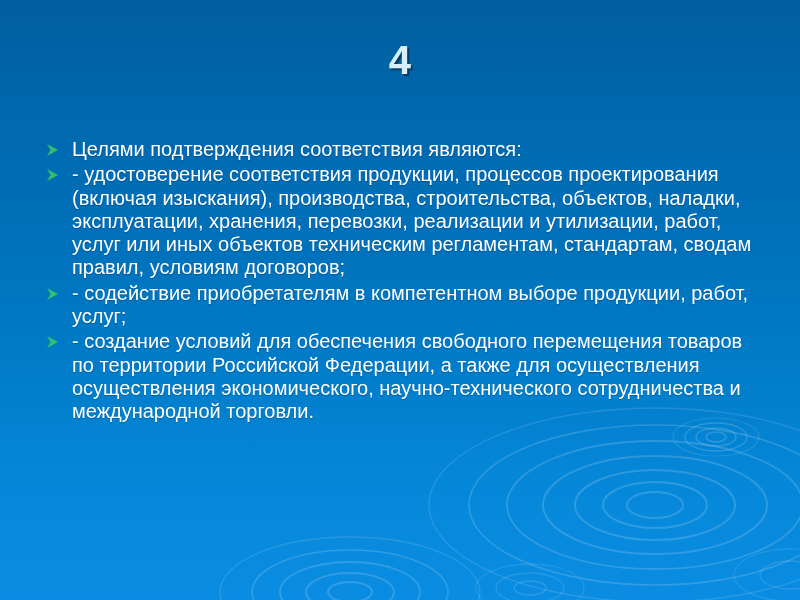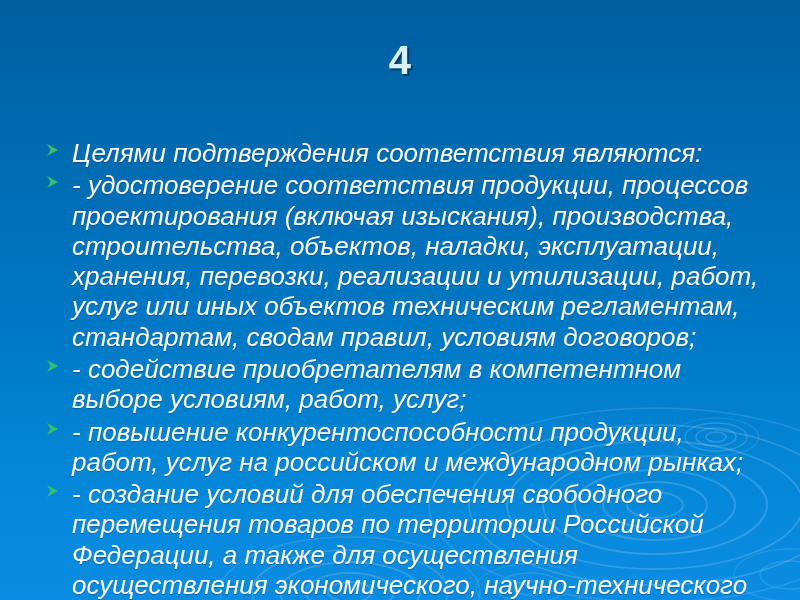--- a/index.html
+++ b/index.html
@@ -65,24 +65,23 @@
     list-style: none;
     margin: 0;
     padding: 0;
   }
 
   ul.bullets > li {
     position: relative;
     padding-left: 34px;
     margin: 0 0 2px 0;
     color: #ffffff;
-    font-size: 26px;
+    font-size: 20px;
     line-height: 1.165;
     text-shadow: 0 1px 1px rgba(0, 30, 60, 0.30);
-    font-style: italic;
   }
 
   .bullet-marker {
     position: absolute;
     left: 6px;
     top: 3px;
     width: 18px;
     height: 18px;
     line-height: 18px;
     color: #32c06a;
@@ -172,31 +171,23 @@
         </span>
         <span class="bullet-text">- удостоверение соответствия продукции, процессов проектирования (включая изыскания), производства, строительства, объектов, наладки, эксплуатации, хранения, перевозки, реализации и утилизации, работ, услуг или иных объектов техническим регламентам, стандартам, сводам правил, условиям договоров;</span>
       </li>
 
       <li>
         <span class="bullet-marker">
           <svg width="18" height="18" viewBox="0 0 18 18" xmlns="http://www.w3.org/2000/svg" aria-hidden="true">
             <path d="M3 3 L14 9 L3 15 L6.6 9 Z" fill="#32c06a"></path>
           </svg>
         </span>
-        <span class="bullet-text">- содействие приобретателям в компетентном выборе условиям, работ, услуг;</span>
+        <span class="bullet-text">- содействие приобретателям в компетентном выборе продукции, работ, услуг;</span>
       </li>
 
-      <li>
-        <span class="bullet-marker">
-          <svg width="18" height="18" viewBox="0 0 18 18" xmlns="http://www.w3.org/2000/svg" aria-hidden="true">
-            <path d="M3 3 L14 9 L3 15 L6.6 9 Z" fill="#32c06a"></path>
-          </svg>
-        </span>
-        <span class="bullet-text">- повышение конкурентоспособности продукции, работ, услуг на российском и международном рынках;</span>
-      </li>
 
       <li>
         <span class="bullet-marker">
           <svg width="18" height="18" viewBox="0 0 18 18" xmlns="http://www.w3.org/2000/svg" aria-hidden="true">
             <path d="M3 3 L14 9 L3 15 L6.6 9 Z" fill="#32c06a"></path>
           </svg>
         </span>
         <span class="bullet-text">- создание условий для обеспечения свободного перемещения товаров по территории Российской Федерации, а также для осуществления осуществления экономического, научно-технического сотрудничества и международной торговли.</span>
       </li>
 

